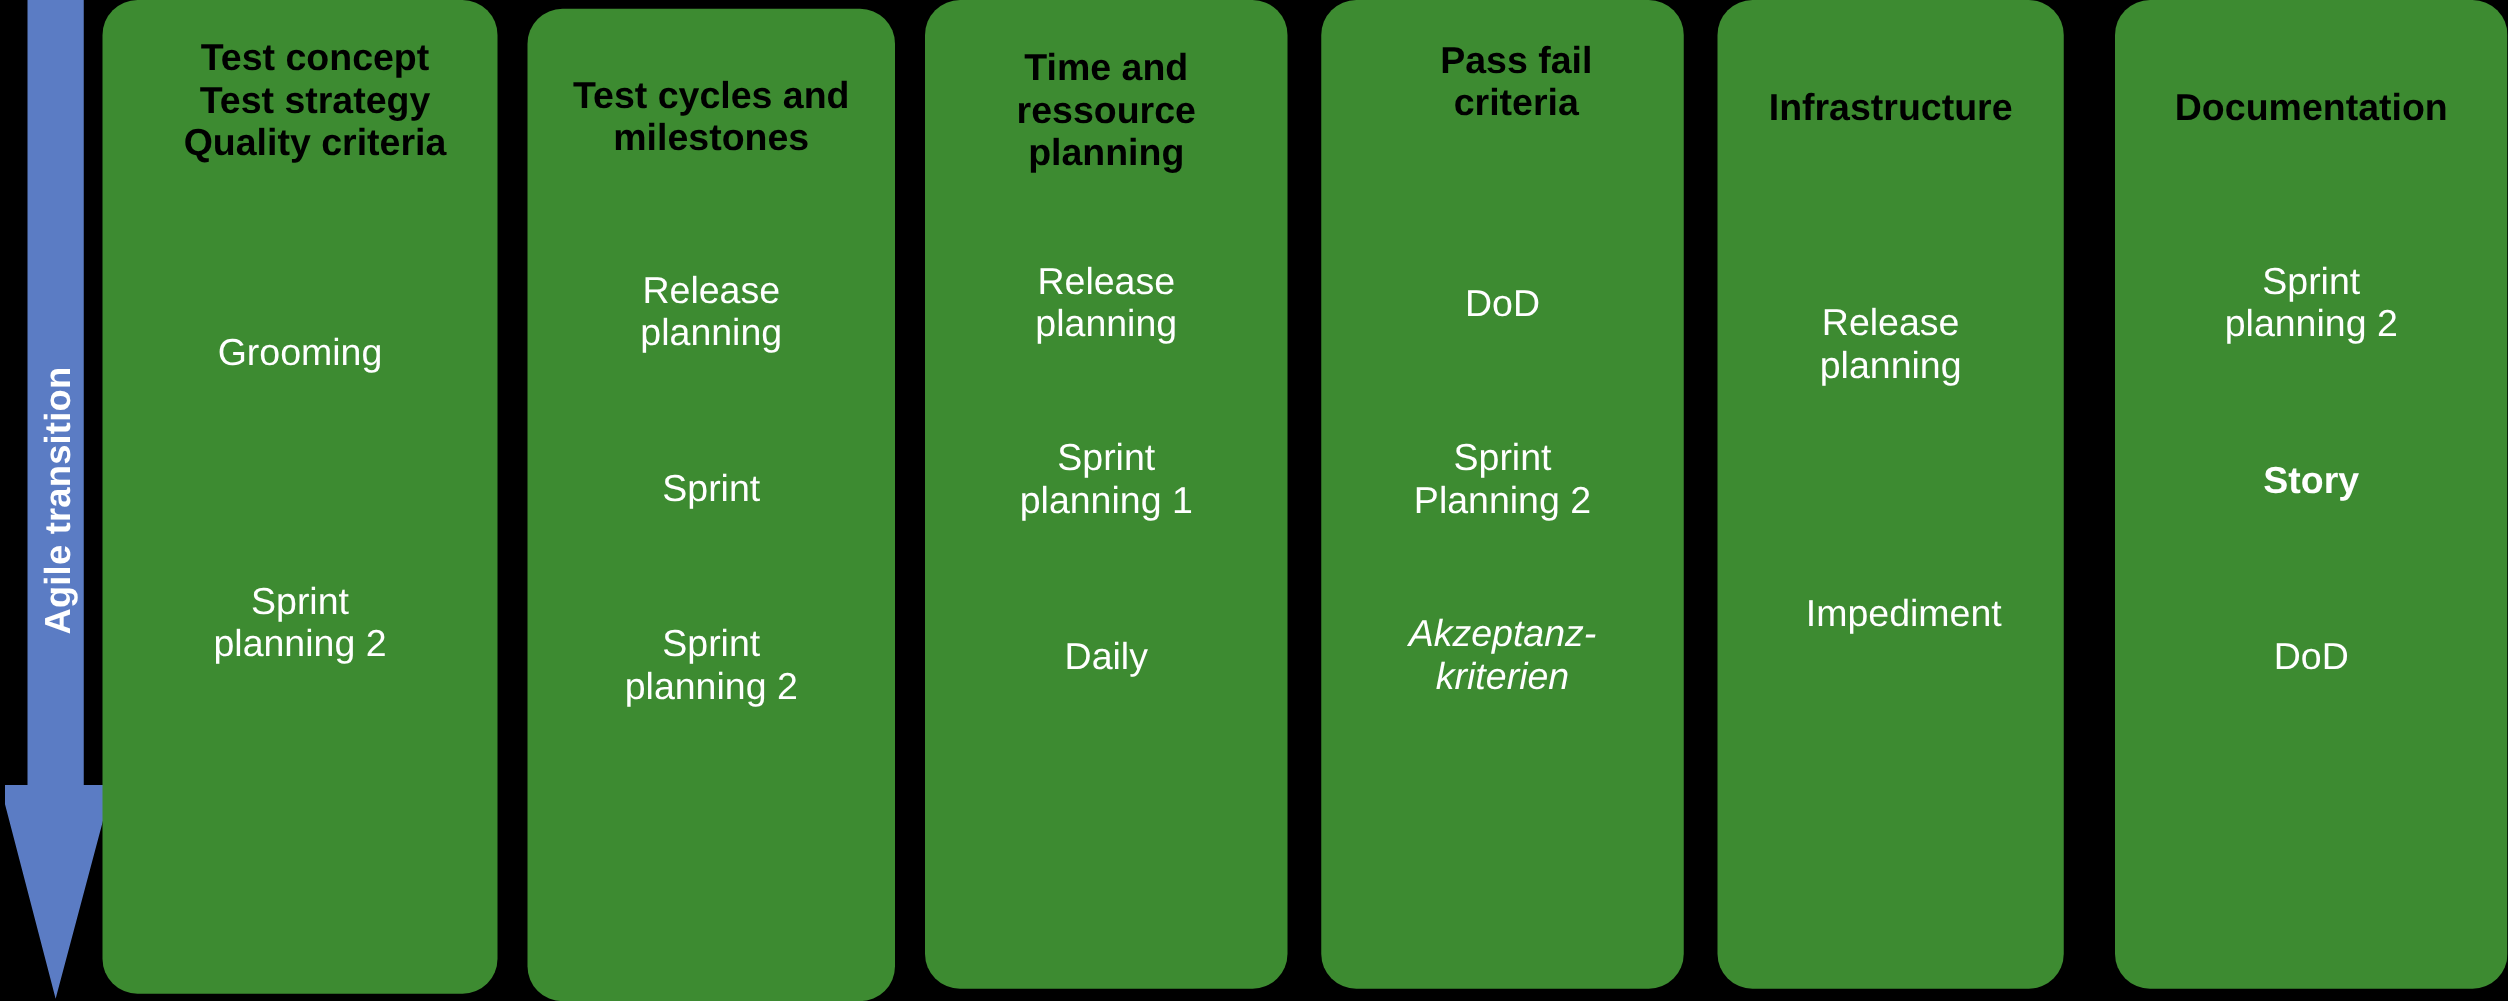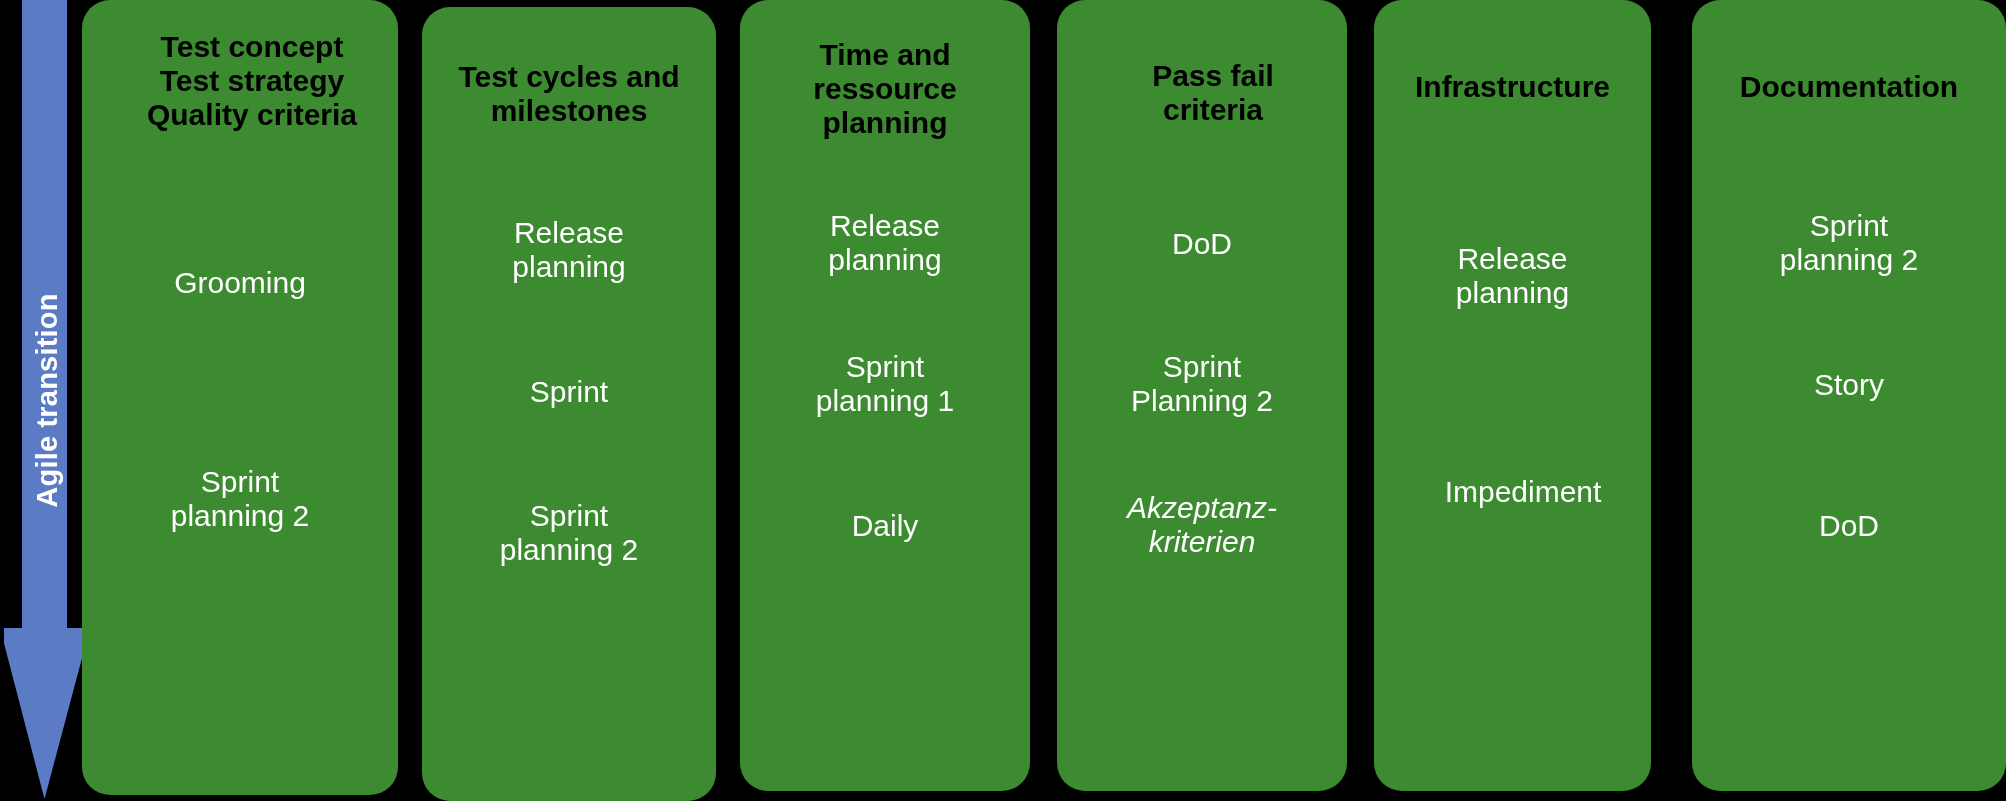--- a/index.html
+++ b/index.html
@@ -128,37 +128,37 @@
 ressource
 planning</div>
     <div class="col-item" style="top:209px;">Release
 planning</div>
     <div class="col-item" style="top:350px;">Sprint
 planning 1</div>
     <div class="col-item" style="top:509px;">Daily</div>
   </div>
 
   <div class="column" style="left:1057px; top:0px; width:290px; height:791px;">
-    <div class="col-header" style="top:59px;padding-left:30px;">Pass fail
+    <div class="col-header" style="top:32px;padding-left:30px;">Pass fail
 criteria</div>
     <div class="col-item" style="top:227px;">DoD</div>
     <div class="col-item" style="top:350px;">Sprint
 Planning 2</div>
     <div class="col-item" style="top:491px;font-style:italic;">Akzeptanz-
 kriterien</div>
   </div>
 
   <div class="column" style="left:1374px; top:0px; width:277px; height:791px;text-decoration:underline;">
     <div class="col-header" style="top:70px;">Infrastructure</div>
     <div class="col-item" style="top:242px;">Release
 planning</div>
     <div class="col-item" style="top:475px;padding-left:31px;">Impediment</div>
   </div>
 
   <div class="column" style="left:1692px; top:0px; width:314px; height:791px;padding-left:36px;">
     <div class="col-header" style="top:70px;">Documentation</div>
     <div class="col-item" style="top:209px;">Sprint
 planning 2</div>
-    <div class="col-item" style="top:368px;">Story</div>
+    <div class="col-item" style="top:368px;font-weight:bold;">Story</div>
     <div class="col-item" style="top:509px;">DoD</div>
   </div>
 
 </div>
 
 </body></html>

